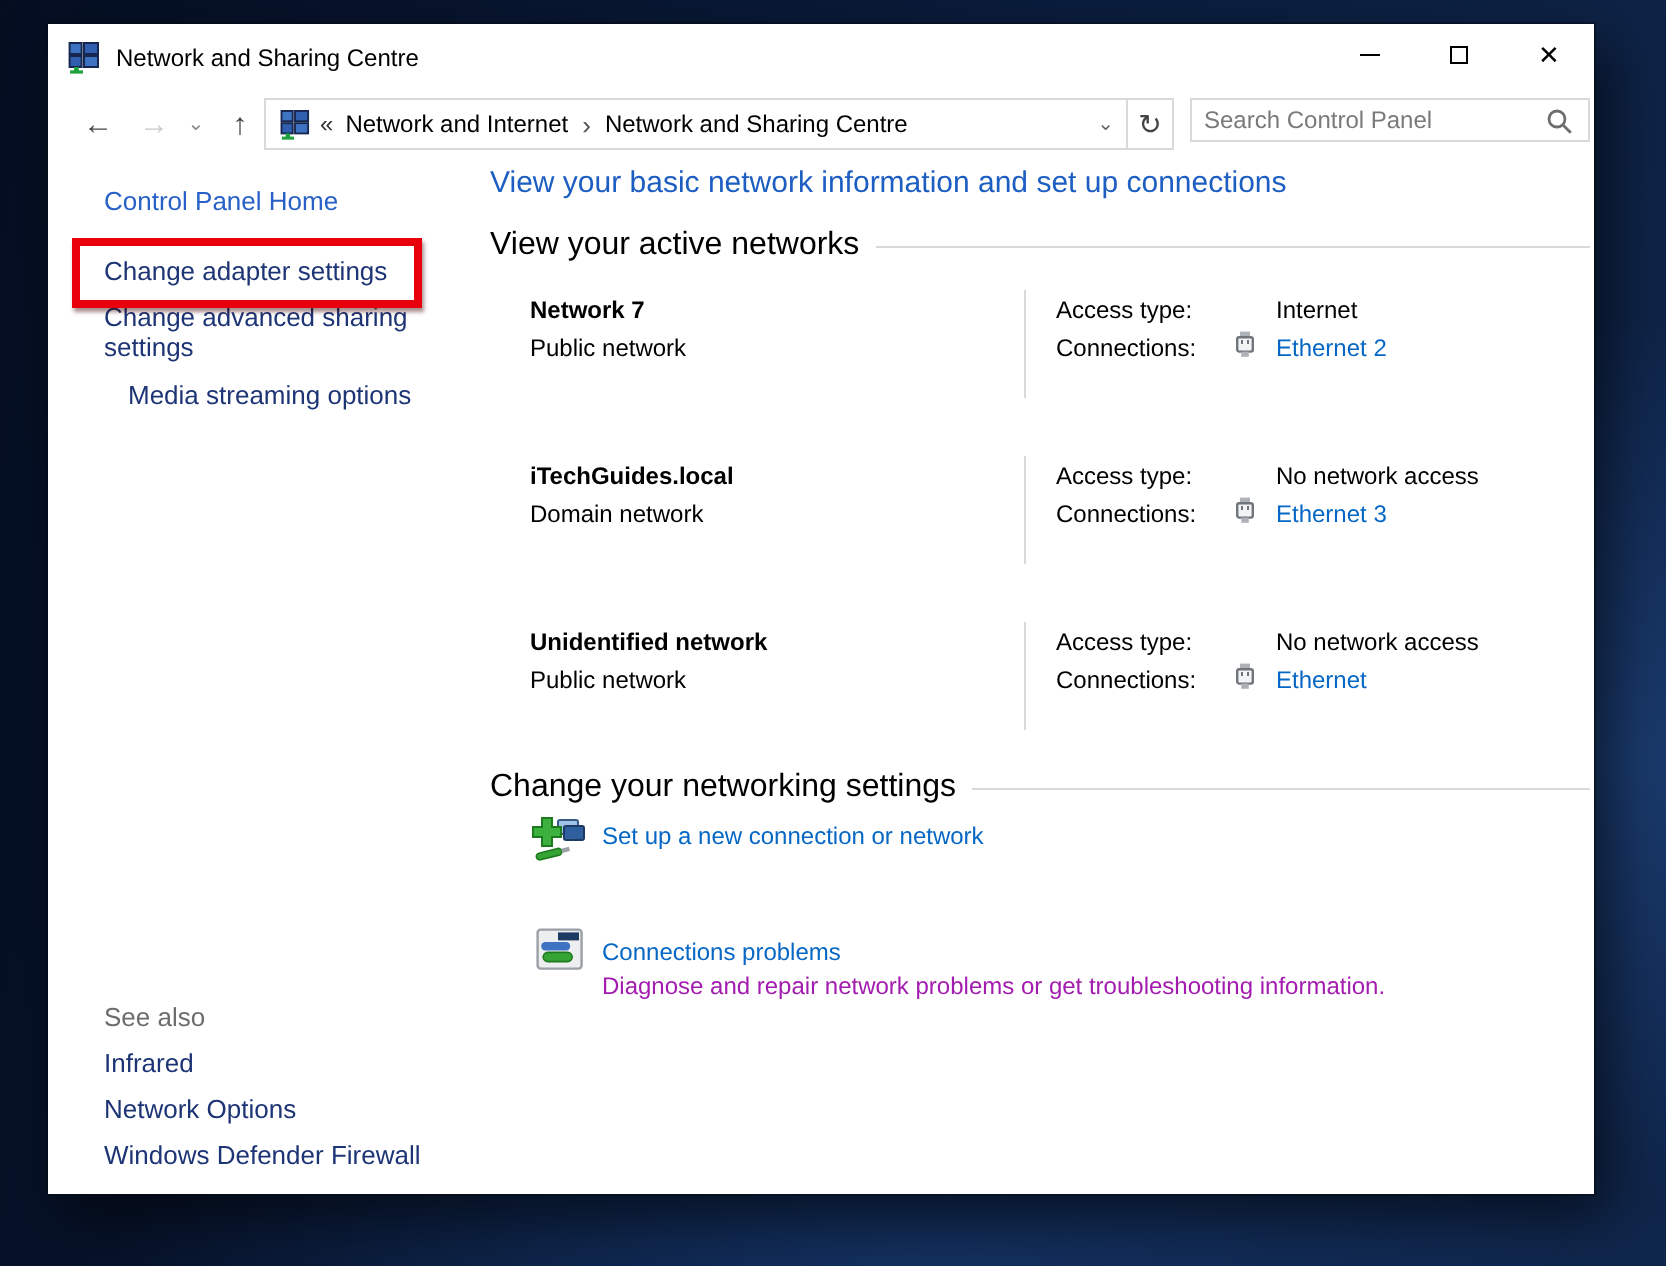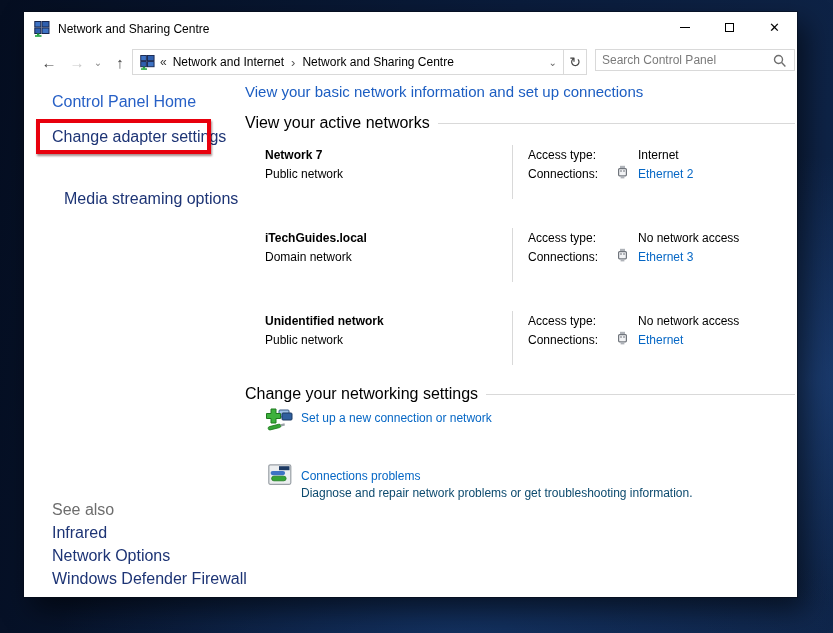--- a/index.html
+++ b/index.html
@@ -45,21 +45,21 @@
   .crumb-sep{color:#555; margin:0 7px; font-size:13px;}
   .addr-dropdown{margin-left:auto; color:#666; font-size:10px; padding-right:2px;}
   .refreshbtn{position:absolute; left:540px; top:3px; width:23px; height:26px; border:1px solid var(--rule); border-left:none;
               display:flex; align-items:center; justify-content:center; font-size:14px; color:#444; background:#fff;}
   .searchbox{position:absolute; left:571px; top:3px; width:200px; height:22px; border:1px solid var(--rule); background:#fff;
              display:flex; align-items:center;}
   .searchbox input{flex:1; border:none; outline:none; font-family:"Liberation Sans",sans-serif; font-size:12px; padding:0 6px; color:#000; background:transparent;}
   .searchbox input::placeholder{color:#7a7a7a;}
   .searchbox .mag{flex:0 0 auto; margin-right:8px;}
   
-  .sb{position:absolute; font-size:16px;}
+  .sb{position:absolute; font-size:13px;}
   .sb-home{left:28px; top:81px; color:#2760c6;}
   .task{color:var(--task-link);}
   .t-adapter{left:28px; top:116px; z-index:2;}
   .t-sharing{left:28px; top:139px; width:168px; line-height:15px;}
   .t-media{left:40px; top:178px;}
   .see-also{left:28px; top:489px; color:var(--muted);}
   .sa-1{left:28px; top:512px;}
   .sa-2{left:28px; top:535px;}
   .sa-3{left:28px; top:558px;}
   .annotation-rect{
@@ -83,21 +83,21 @@
   .net-label2{position:absolute; left:283px; top:19px; color:#000;}
   .net-access{position:absolute; left:393px; top:0;}
   .eth-ico{position:absolute; left:372px; top:17px;}
   .net-conn{position:absolute; left:393px; top:19px; color:var(--link-blue);}
   .link{color:var(--link-blue);}
   .si-1-ico{position:absolute; left:242px; top:396px;}
   .si-1-title{position:absolute; left:277px; top:399px;}
   .si-1-desc{position:absolute; left:277px; top:418px; color:#000;}
   .si-2-ico{position:absolute; left:244px; top:452px;}
   .si-2-title{position:absolute; left:277px; top:457px;}
-  .si-2-desc{position:absolute; left:277px; top:474px; color:#0c4a6e;}
+  .si-2-desc{position:absolute; left:277px; top:474px; color:#a21caf;}
 </style>
 </head>
 <body>
 
 <svg width="0" height="0" style="position:absolute">
   <defs>
     <g id="net-ico">
       <rect x="8" y="0.5" width="7" height="5.5" fill="#2f5fae" stroke="#17264f" stroke-width="1"></rect>
       <rect x="0.8" y="0.5" width="6" height="5.5" fill="#3e73c4" stroke="#17264f" stroke-width="1"></rect>
       <rect x="8" y="7" width="7" height="5.5" fill="#3e73c4" stroke="#17264f" stroke-width="1"></rect>
@@ -176,20 +176,21 @@
       <input type="text" placeholder="Search Control Panel" style="">
       <svg class="mag" width="13" height="13" viewBox="0 0 13 13">
           <use href="#mag-ico"></use>
         </svg>
     </div>
   </div>
 
   <div class="sb sb-home">Control Panel Home</div>
   <div class="annotation-rect"></div>
   <div class="sb task t-adapter">Change adapter settings</div>
+  <div class="sb task t-sharing">Change advanced sharing settings</div>
   <div class="sb task t-media">Media streaming options</div>
   <div class="sb see-also">See also</div>
   <div class="sb task sa-1">Infrared</div>
   <div class="sb task sa-2">Network Options</div>
   <div class="sb task sa-3">Windows Defender Firewall</div>
 
   <div class="main-heading">View your basic network information and set up connections</div>
 
   <div class="section-row sec-active">
     <span>View your active networks</span>

